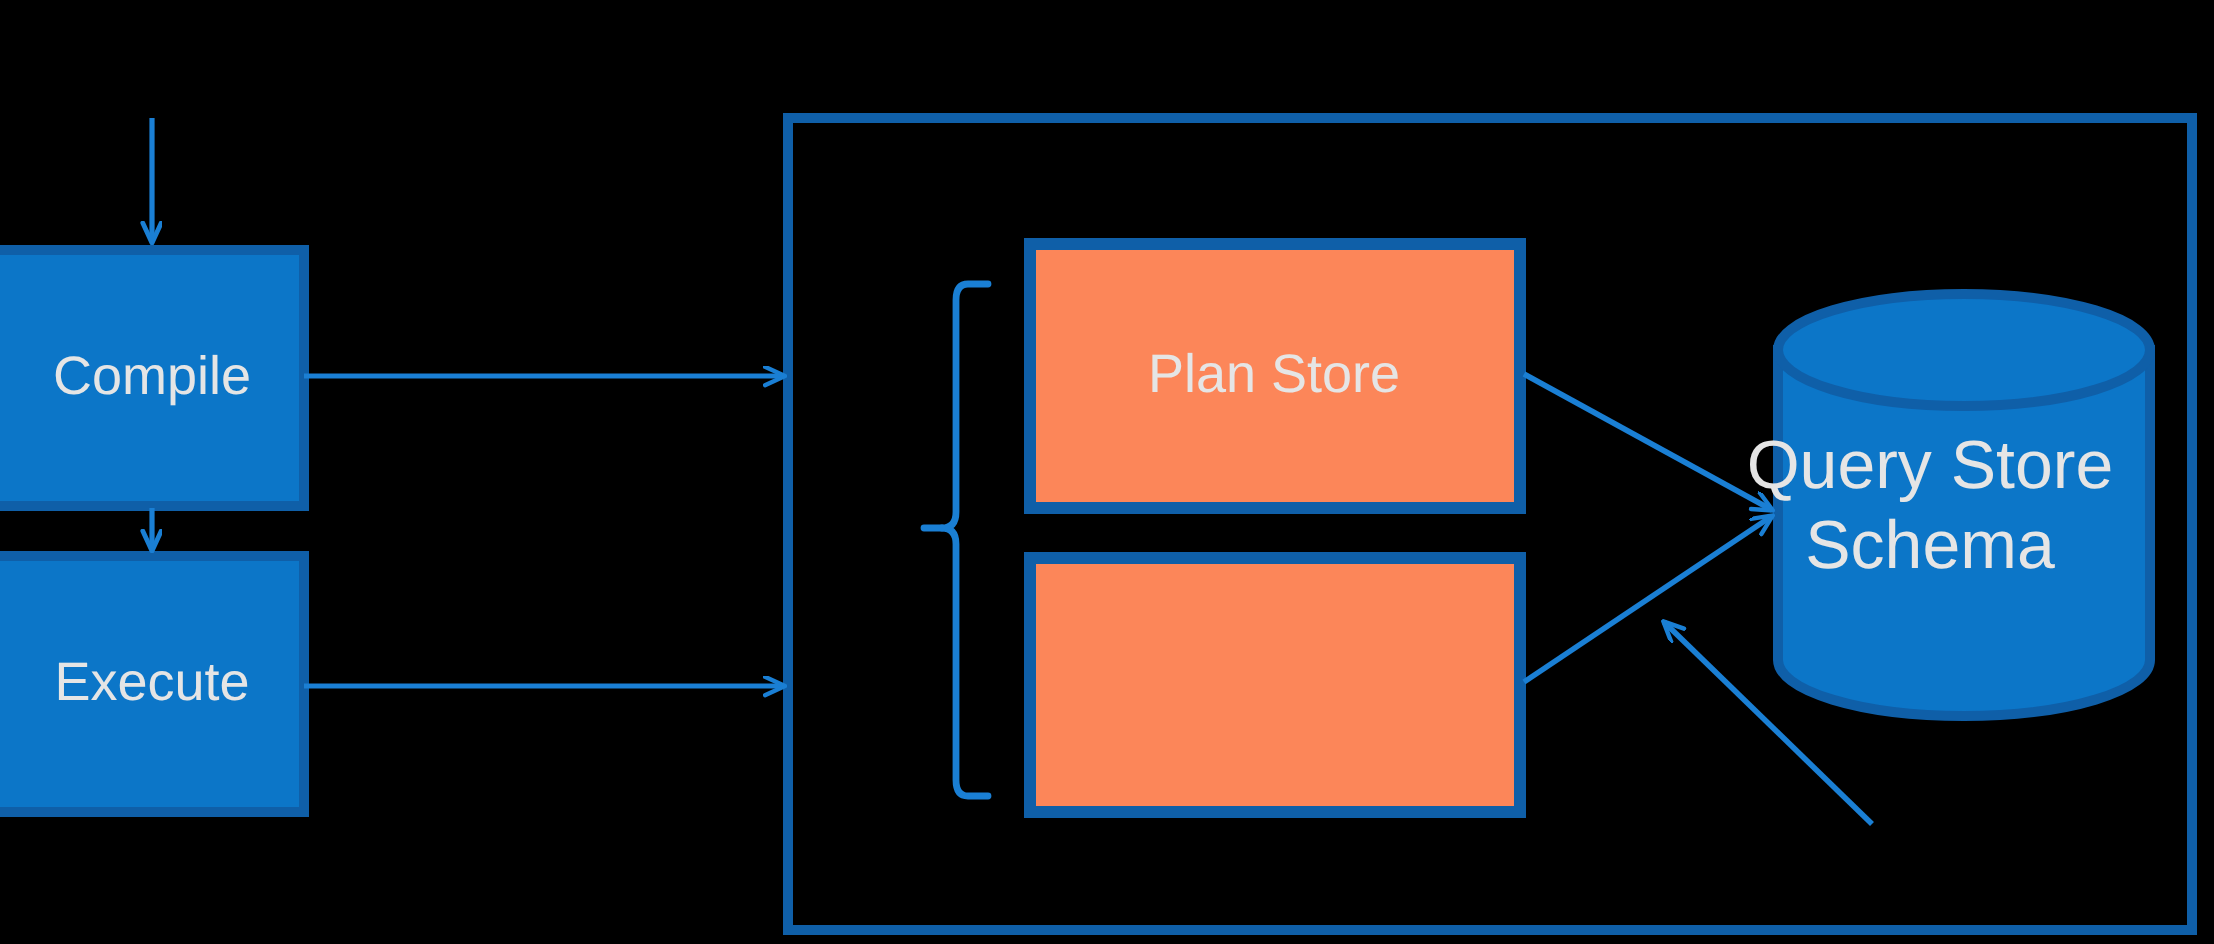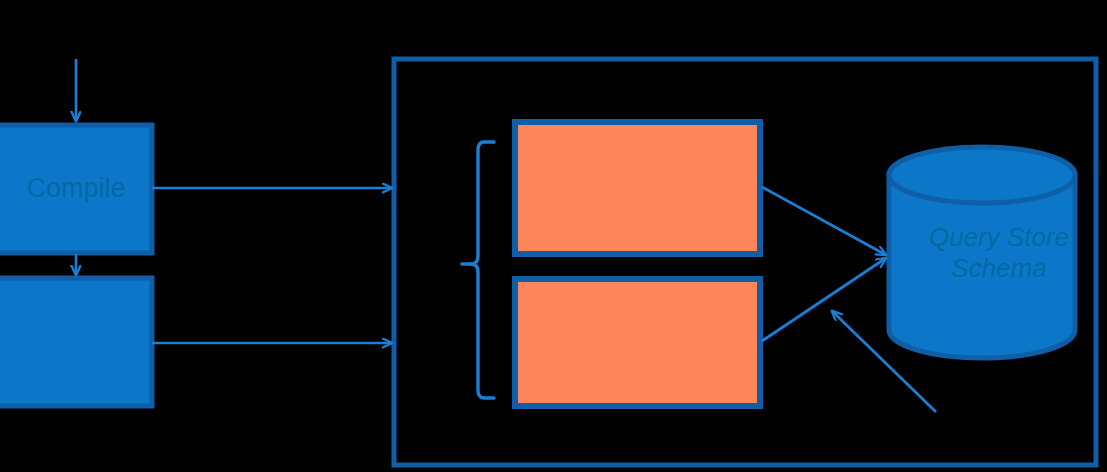--- a/index.html
+++ b/index.html
@@ -22,32 +22,32 @@
     width: 1107px;
     height: 472px;
     overflow: visible;
   }
   .node-label {
     position: absolute;
     display: flex;
     align-items: center;
     justify-content: center;
     text-align: center;
-    color: #0369a1;
+    color: #e5e5e5;
     font-family: "Liberation Sans", sans-serif;
     font-weight: 400;
     pointer-events: none;
     white-space: pre-line;
     line-height: 1.18;
   }
   .lbl-compile   { left: 0px;   top: 125px; width: 152px; height: 128px; font-size: 27px; }
   .lbl-execute   { left: 0px;   top: 278px; width: 152px; height: 128px; font-size: 27px; }
   .lbl-plan      { left: 512px; top: 120px; width: 250px; height: 136px; font-size: 27px; }
   .lbl-runtime   { left: 512px; top: 276px; width: 250px; height: 132px; font-size: 27px; }
-  .lbl-cylinder  { left: 906px; top: 215px; width: 186px; height: 76px;  font-size: 26px; font-style: italic; }
+  .lbl-cylinder  { left: 872px; top: 215px; width: 186px; height: 76px;  font-size: 34px; }
 </style>
 </head>
 <body>
 
 <div id="canvas">
 
   <svg class="layer" viewBox="0 0 1107 472">
     <defs>
       <marker id="ah" markerWidth="12" markerHeight="12" refX="10.5" refY="5" orient="auto" markerUnits="userSpaceOnUse">
         <path d="M1,0.4 L11,5 L1,9.6" fill="none" stroke="#1a7fd4" stroke-width="2.2" stroke-linecap="round" stroke-linejoin="round"></path>
@@ -87,19 +87,21 @@
 
     <line x1="762" y1="187" x2="886" y2="255" stroke="#1a7fd4" stroke-width="2.8" marker-end="url(#ah)"></line>
 
     <line x1="762" y1="341" x2="886" y2="258" stroke="#1a7fd4" stroke-width="2.8" marker-end="url(#ah)"></line>
 
     <line x1="936" y1="412" x2="832" y2="311" stroke="#1a7fd4" stroke-width="2.8" marker-end="url(#ah)"></line>
   </svg>
 
   <div class="node-label lbl-compile">Compile</div>
 
+  <div class="node-label lbl-execute">Execute</div>
 
+  <div class="node-label lbl-plan">Plan Store</div>
 
 
   <div class="node-label lbl-cylinder">Query Store
 Schema</div>
 
 </div>
 
 </body></html>

